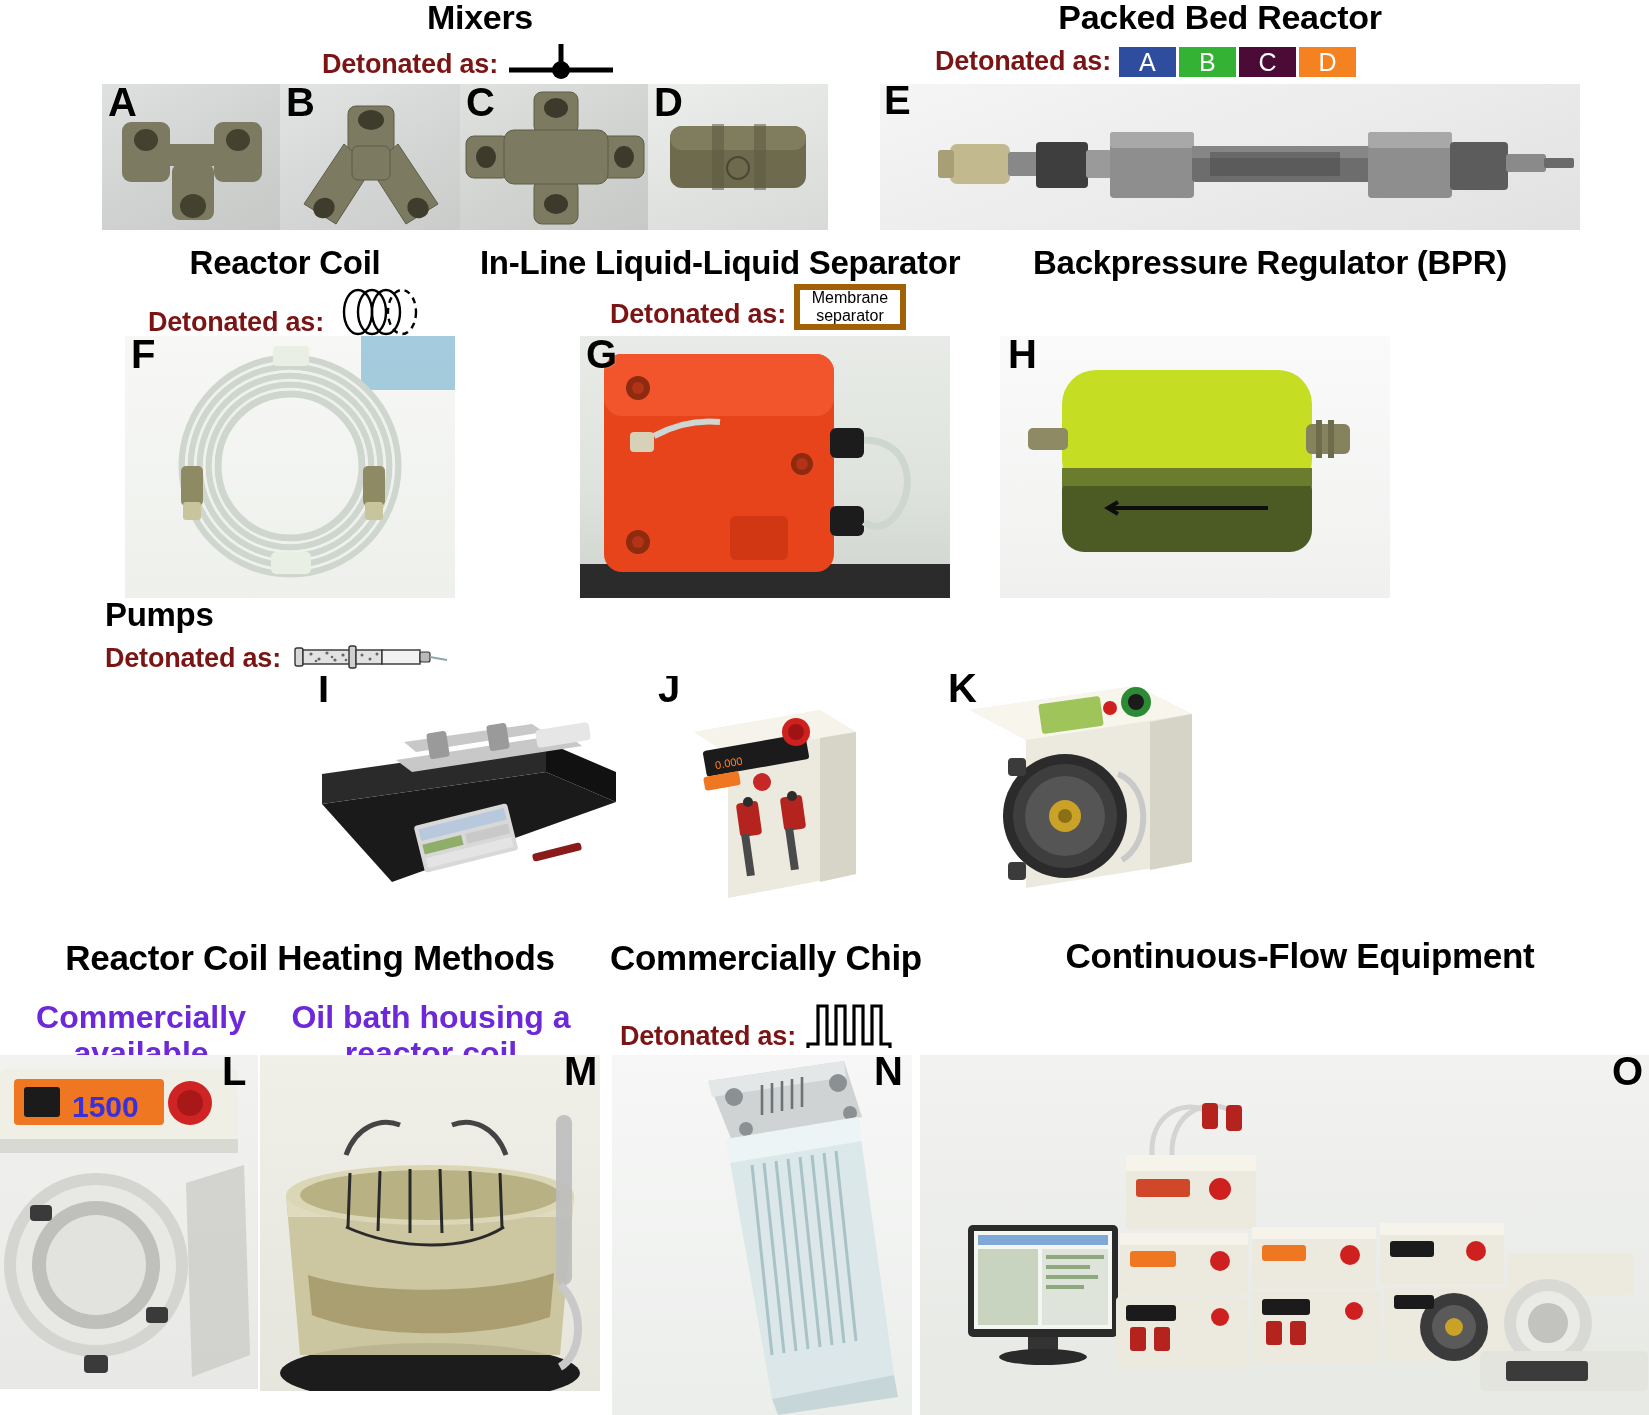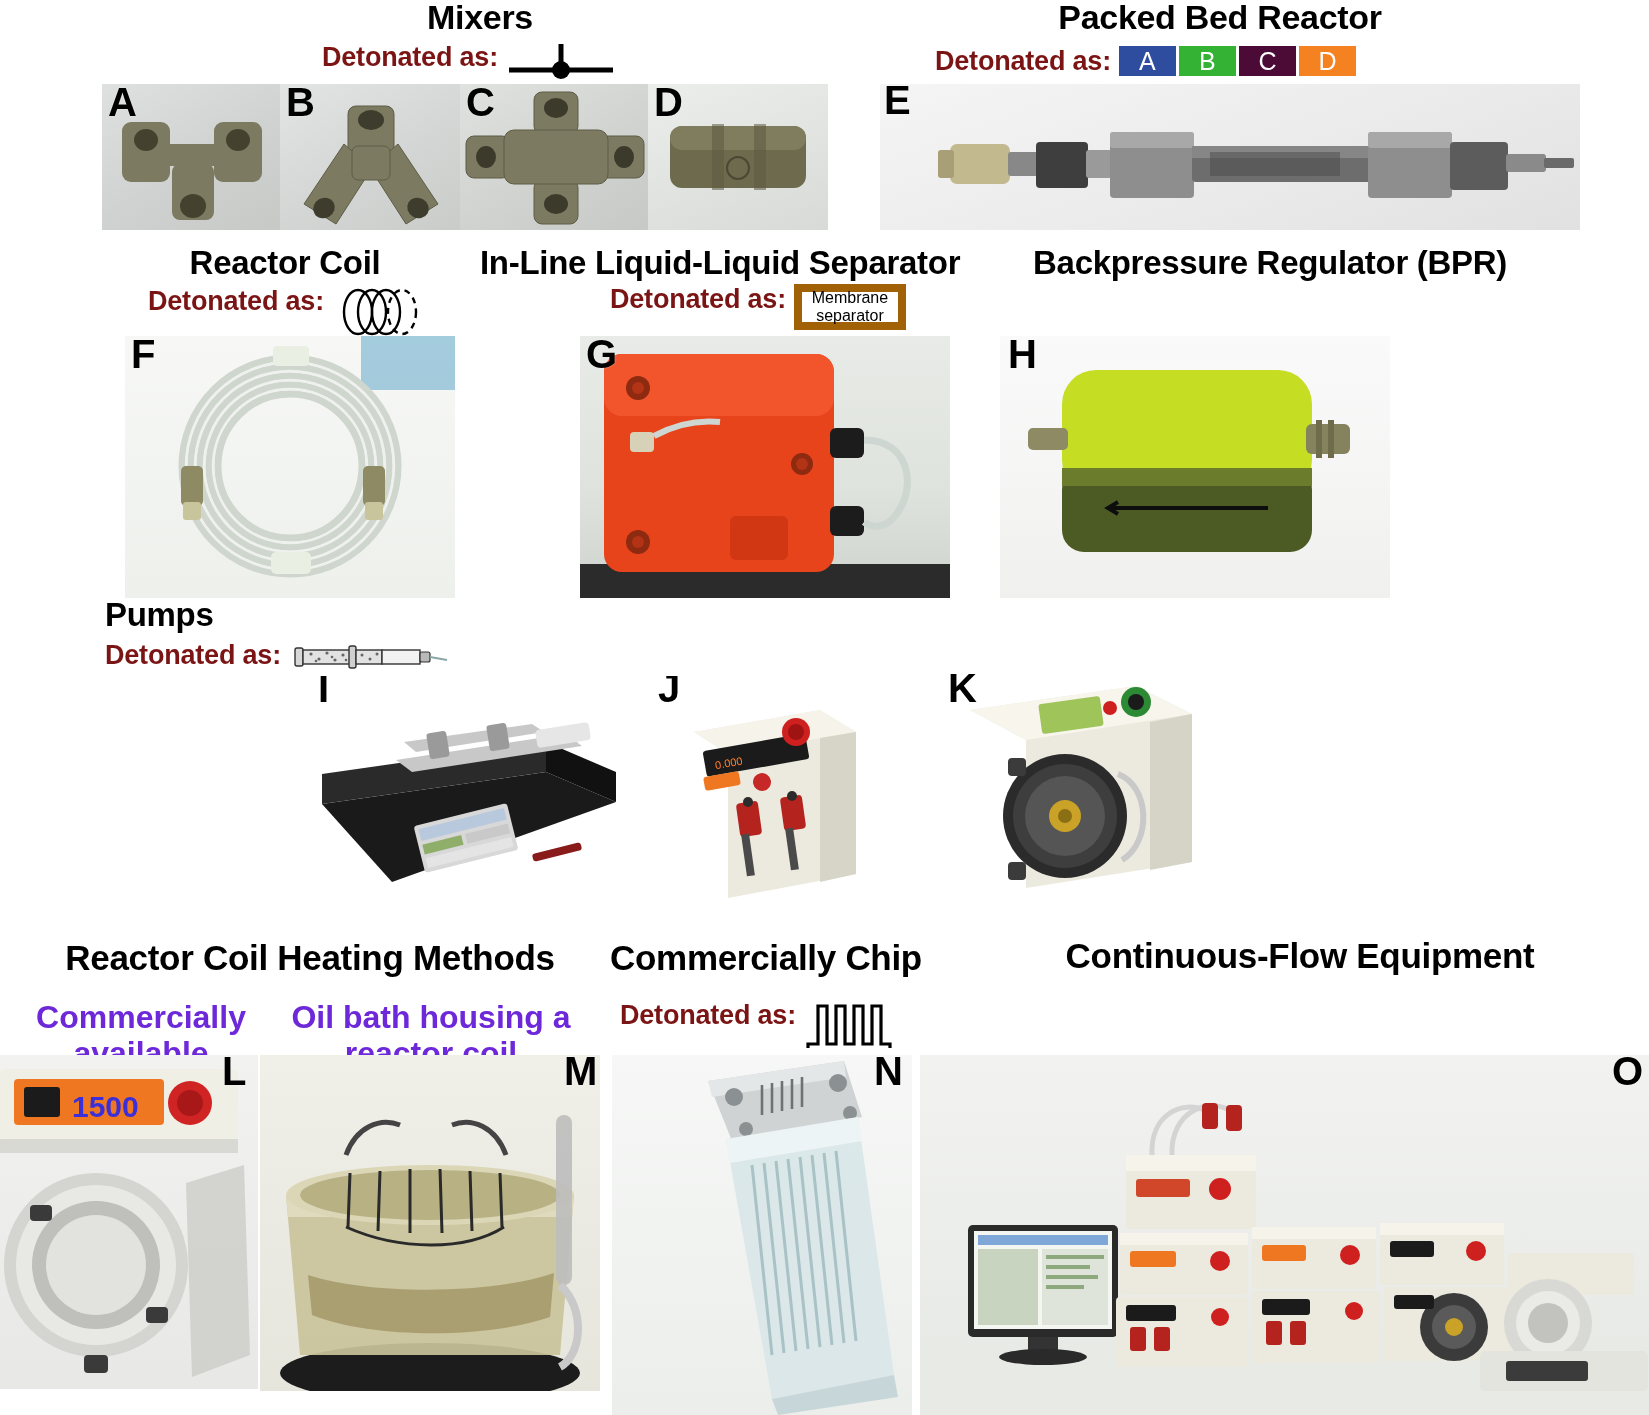--- a/index.html
+++ b/index.html
@@ -21,21 +21,21 @@
     color: #000000;
     text-align: center;
     letter-spacing: -0.3px;
     line-height: 1.05;
     white-space: nowrap;
   }
   .section-title.wrap { white-space: normal; }
 
   .det-row {
     display: flex;
-    align-items: flex-start;
+    align-items: flex-end;
     gap: 8px;
   }
   .det-label {
     font-weight: bold;
     color: #7B1414;
     font-size: 27px;
     white-space: nowrap;
     letter-spacing: -0.2px;
   }
 
@@ -68,21 +68,21 @@
     width: 57px; height: 30px;
     display: flex; align-items: center; justify-content: center;
     font-size: 25px; font-weight: normal;
     color: #ffffff;
     font-family: "Liberation Sans", sans-serif;
   }
   .chips { display: flex; gap: 3px; }
 
   
   .memsep {
-    border: 8px solid #a16207;
+    border: 6px solid #a16207;
     background: #fff;
     width: 112px; height: 46px;
     display: flex; flex-direction: column;
     align-items: center; justify-content: center;
     font-size: 16px; line-height: 1.12; color: #000;
     font-weight: normal;
   }
 
   
   .gradbg { width: 100%; height: 100%; }

